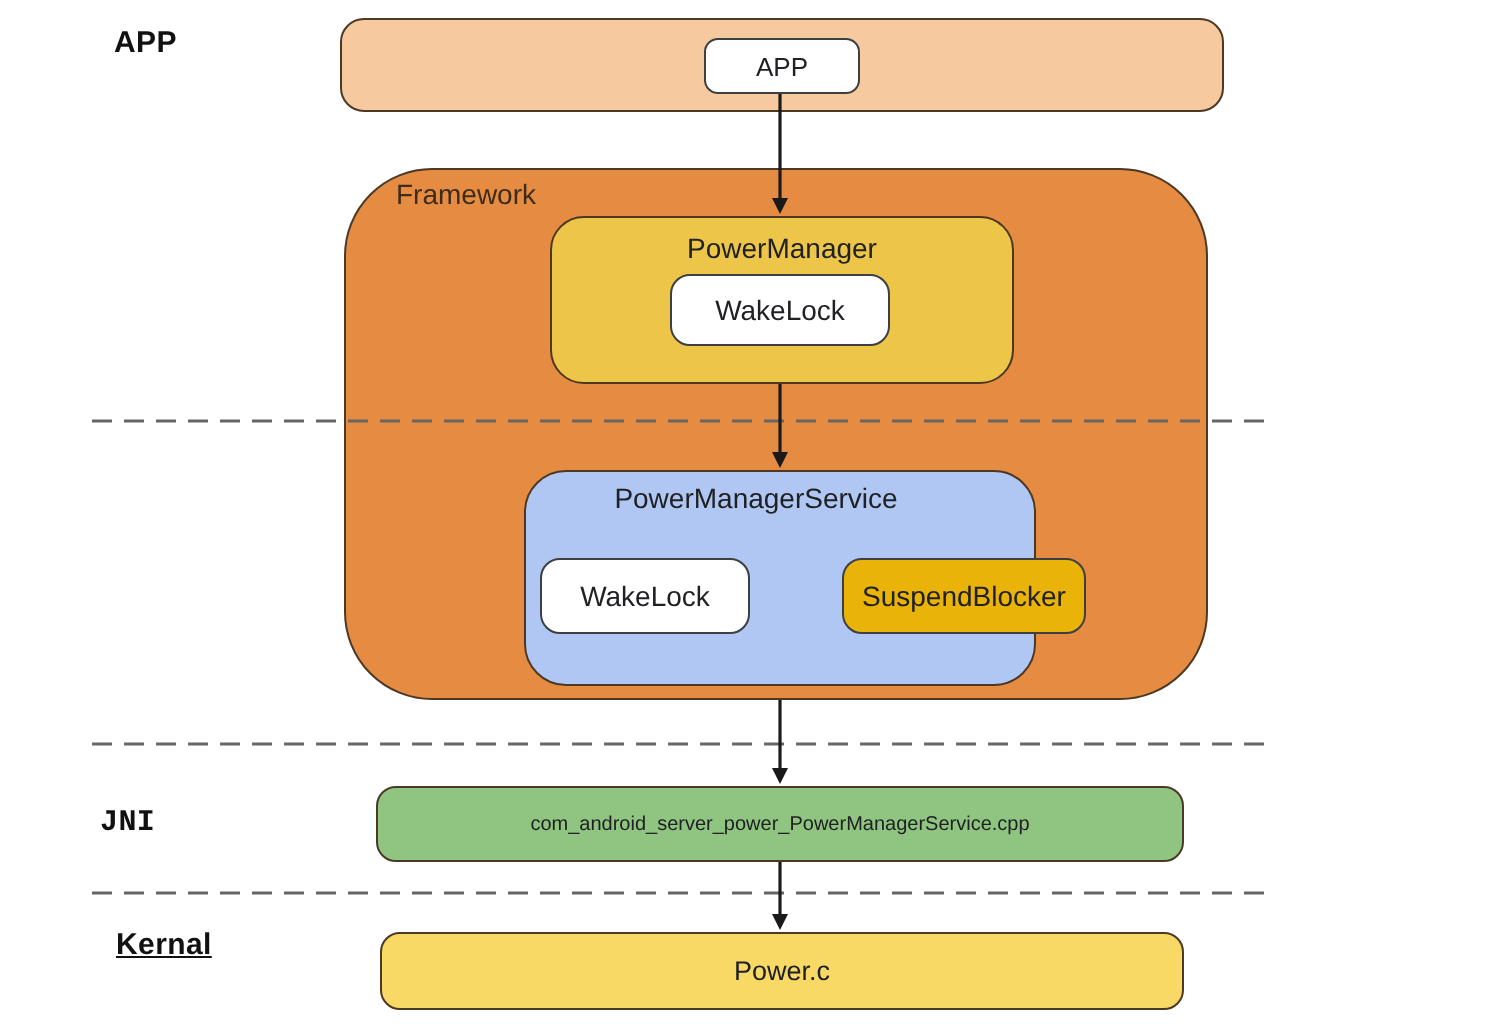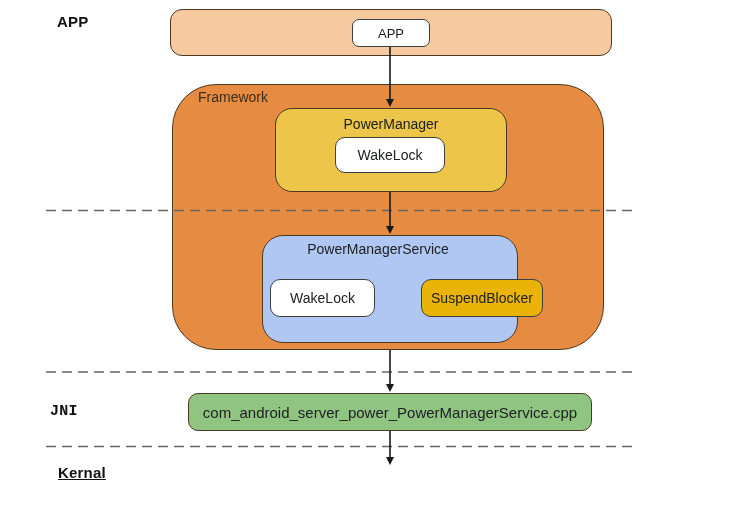--- a/index.html
+++ b/index.html
@@ -24,21 +24,21 @@
   .pm-title{left:275px;top:116px;width:232px;text-align:center;font-size:14px;color:var(--text);}
   .pm-wake{left:335px;top:137px;width:110px;height:36px;border-radius:10px;background:#ffffff;
     border:1.6px solid var(--chip-border);font-size:14px;color:var(--text);}
   .pms-box{left:262px;top:235px;width:256px;height:108px;border-radius:21px;background:var(--blue);}
   .pms-title{left:266px;top:241px;width:224px;text-align:center;font-size:14px;color:var(--text);}
   .pms-wake{left:270px;top:279px;width:105px;height:38px;border-radius:10px;background:#ffffff;
     border:1.6px solid var(--chip-border);font-size:14px;color:var(--text);}
   .pms-suspend{left:381px;top:279px;width:122px;height:38px;border-radius:10px;background:#eab308;
     border:1.6px solid var(--chip-border);font-size:14px;color:var(--text);margin-left:40px;}
   .jni-box{left:188px;top:393px;width:404px;height:38px;border-radius:10px;background:var(--green);
-    font-size:15px;color:var(--text);}
+    font-size:10px;color:var(--text);}
   .kernel-box{left:190px;top:466px;width:402px;height:39px;border-radius:10px;background:var(--kernel-yellow);
     font-size:13.5px;color:var(--text);}
   .label-app{left:57px;top:13px;}
   .label-system{left:57px;top:218px;}
   .label-jni{left:50px;top:403px;font-family:Liberation Mono, monospace;}
   .label-kernel{left:58px;top:464px;text-decoration:underline;}
   svg.overlay{position:absolute;left:0;top:0;width:745px;height:515px;pointer-events:none;}
   .dash{stroke:var(--dash);stroke-width:1.6;stroke-dasharray:10 6;fill:none;}
   .flow{stroke:var(--line);stroke-width:1.6;fill:none;}
   .head{fill:var(--line);stroke:none;}
@@ -62,20 +62,21 @@
   <div class="abs pm-title">PowerManager</div>
   <div class="abs round-box pm-wake">WakeLock</div>
 
   <div class="abs round-box pms-box"></div>
   <div class="abs pms-title">PowerManagerService</div>
   <div class="abs round-box pms-wake">WakeLock</div>
   <div class="abs round-box pms-suspend">SuspendBlocker</div>
 
   <div class="abs round-box jni-box">com_android_server_power_PowerManagerService.cpp</div>
 
+  <div class="abs round-box kernel-box">Power.c</div>
 
   <svg class="overlay" viewBox="0 0 745 515">
     <line class="dash" x1="46" y1="210.5" x2="684" y2="210.5"></line>
     <line class="dash" x1="46" y1="372" x2="684" y2="372"></line>
     <line class="dash" x1="46" y1="446.5" x2="684" y2="446.5"></line>
 
     <g>
       <line class="flow" x1="390" y1="47" x2="390" y2="100"></line>
       <polygon class="head" points="386,99 394,99 390,107"></polygon>
     </g>

